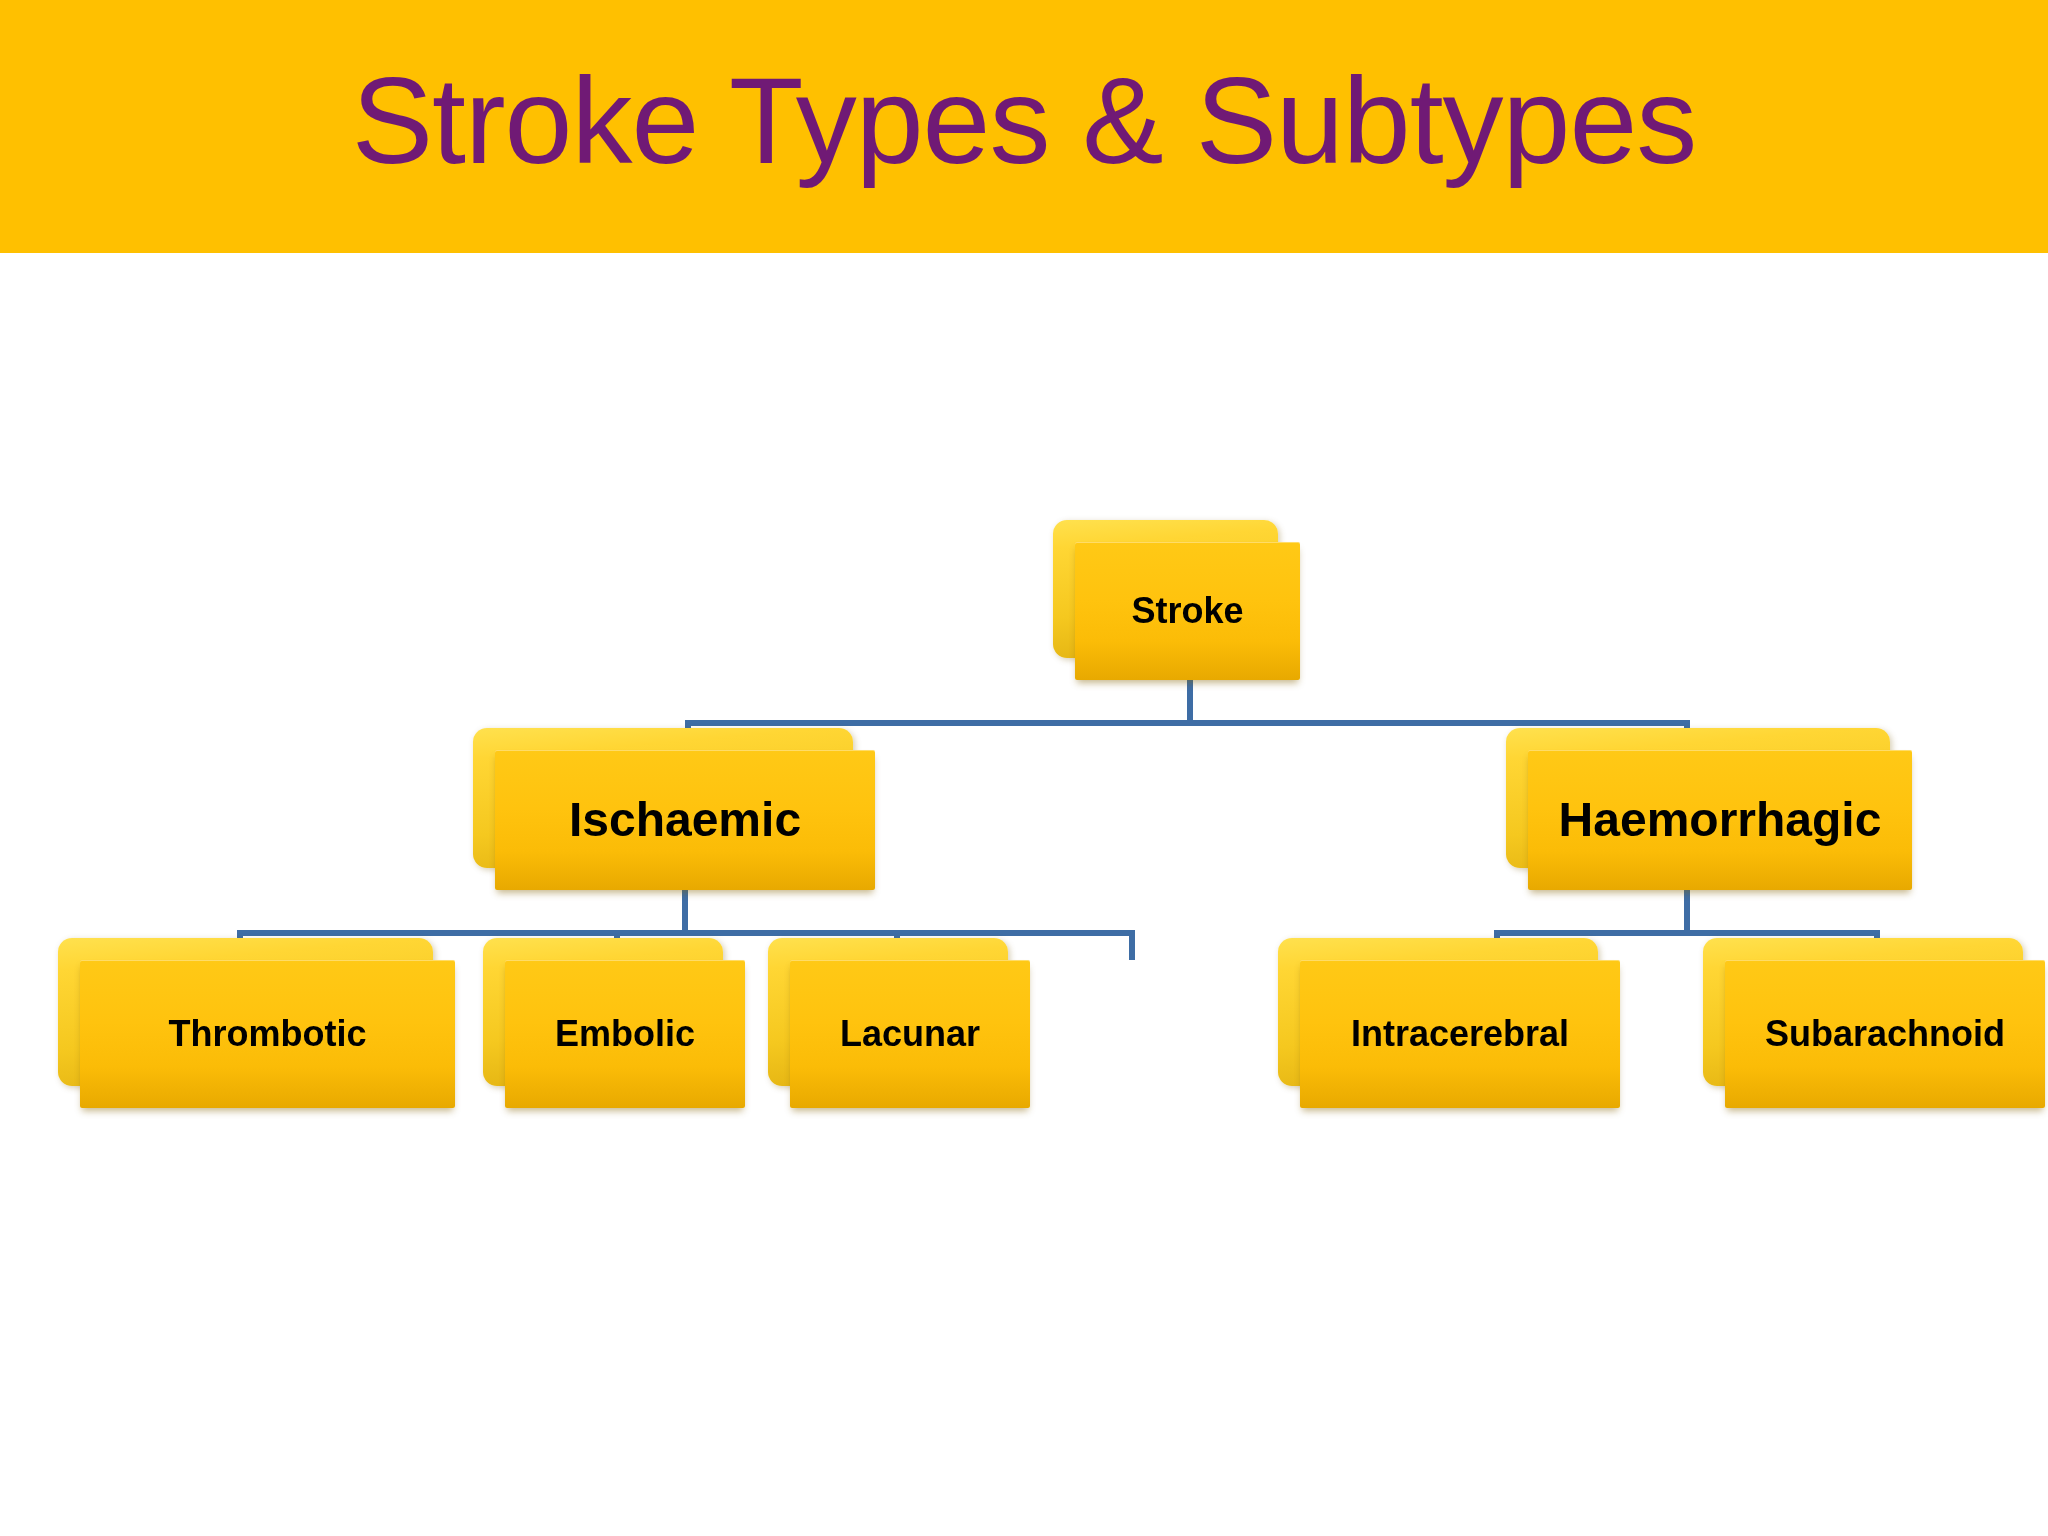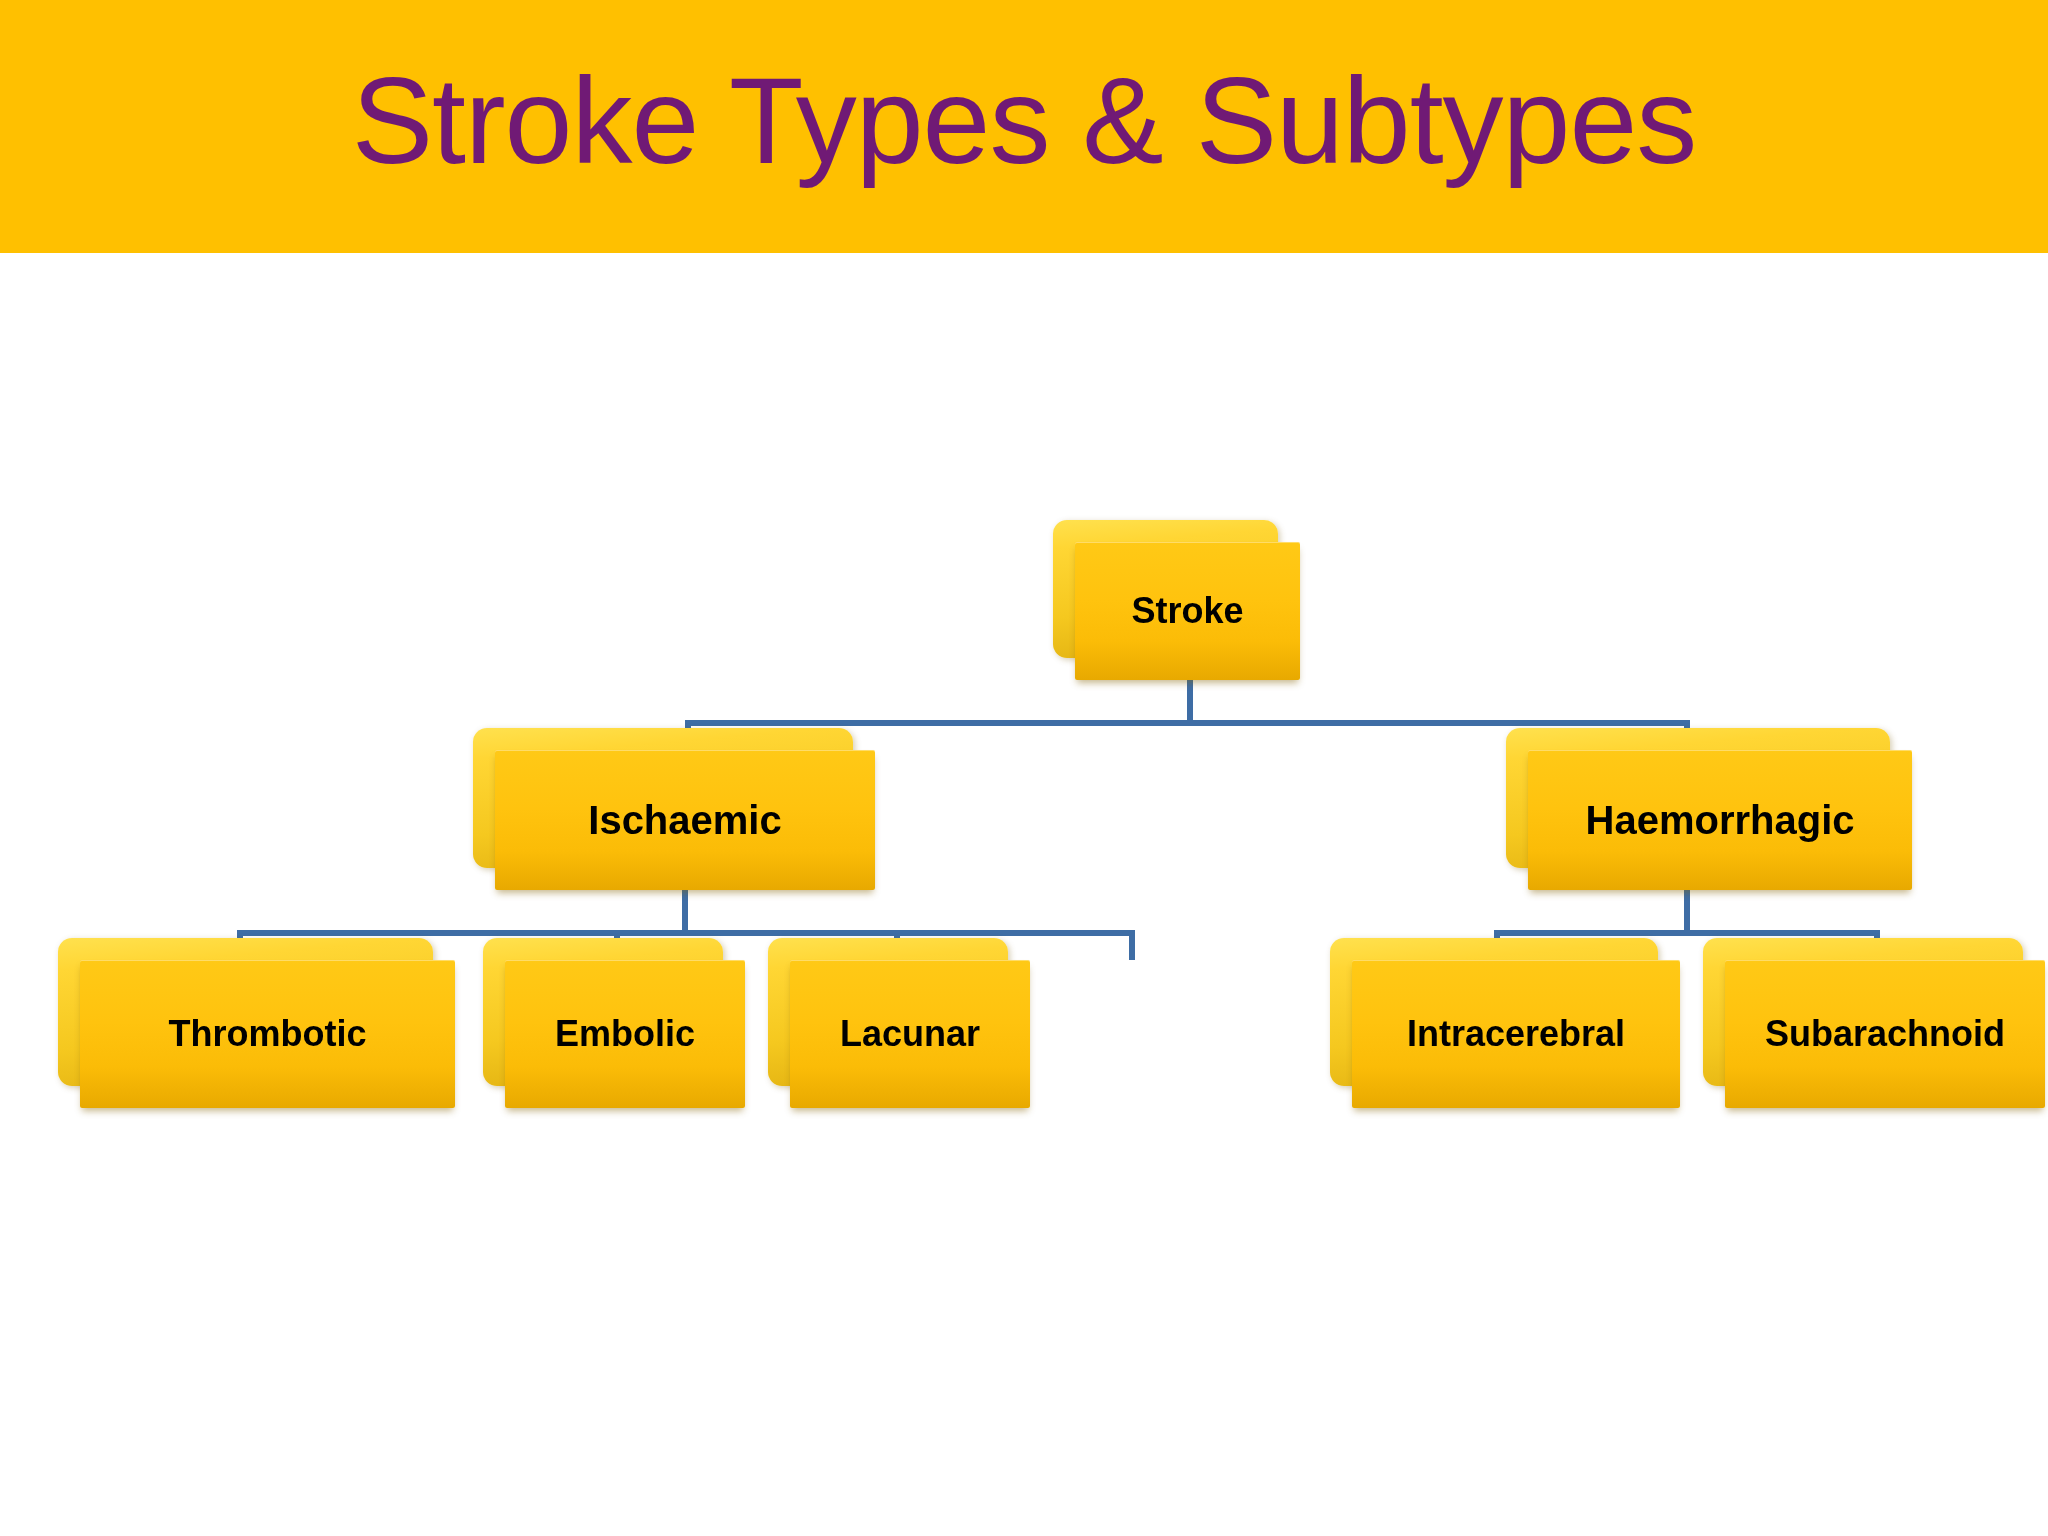--- a/index.html
+++ b/index.html
@@ -90,21 +90,21 @@
   .node .label {
     color: #000000;
     font-weight: bold;
     text-align: center;
     line-height: 1.12;
     font-family: "Liberation Sans", "DejaVu Sans", sans-serif;
   }
 
   
   .lvl1 .label { font-size: 36px; }
-  .lvl2 .label { font-size: 40px; }
+  .lvl2 .label { font-size: 48px; }
   .lvl3 .label { font-size: 36px; }
 </style>
 </head>
 <body>
 
 <div id="title-banner">
   <div id="title-text">Stroke Types &amp; Subtypes</div>
 </div>
 
 <div id="org-chart">
@@ -162,21 +162,21 @@
   </div>
 
   <div class="node lvl3" style="left:790px; top:707px; width:240px; height:148px;">
     <div class="plate"></div>
     <div class="face">
       <span class="label">Lacunar</span>
     </div>
   </div>
 
 
-  <div class="node lvl3" style="left:1352px; top:707px; width:320px; height:148px;padding-left:8px;">
+  <div class="node lvl3" style="left:1300px; top:707px; width:320px; height:148px;">
     <div class="plate"></div>
     <div class="face">
       <span class="label">Intracerebral</span>
     </div>
   </div>
 
   <div class="node lvl3" style="left:1725px; top:707px; width:320px; height:148px;">
     <div class="plate"></div>
     <div class="face">
       <span class="label">Subarachnoid</span>

